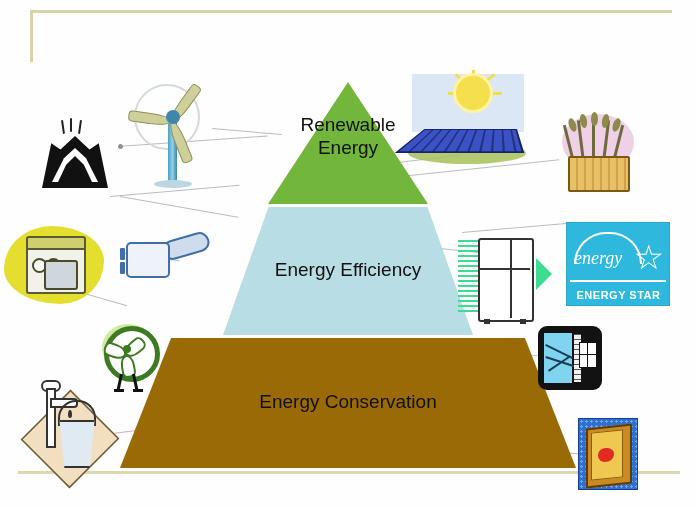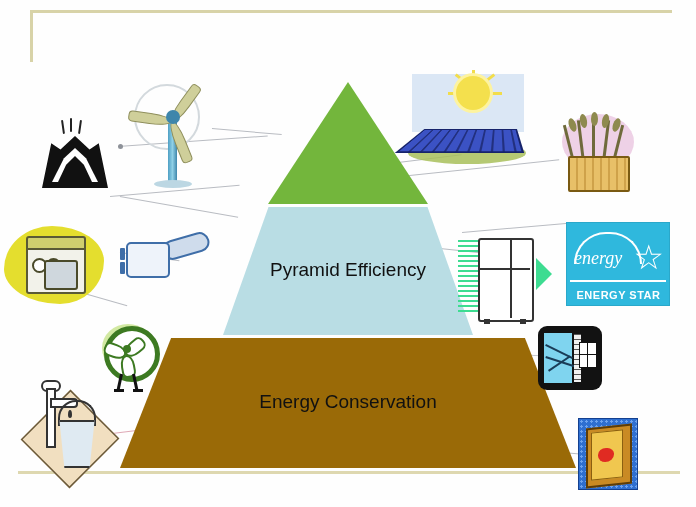--- a/index.html
+++ b/index.html
@@ -260,25 +260,29 @@
   <div class="conn conn-pink" style="left:104px;top:434px;width:90px;transform:rotate(-7deg);"></div>
   <div class="conn" style="left:540px;top:450px;width:60px;transform:rotate(5deg);"></div>
   <div class="conn" style="left:60px;top:286px;width:70px;transform:rotate(16deg);"></div>
   <div class="conn" style="left:120px;top:196px;width:120px;transform:rotate(10deg);"></div>
 
   <div class="pyramid">
 
     <div class="tier tier-top">
       <div class="shape"></div>
     </div>
+    <div class="tier-label label-top">
+      <div>Renewable</div>
+      <div>Energy</div>
+    </div>
 
     <div class="tier tier-mid">
       <div class="shape"></div>
     </div>
-    <div class="tier-label label-mid">Pyramid Efficiency</div>
+    <div class="tier-label label-mid">Energy Efficiency</div>
 
     <div class="tier tier-base">
       <div class="shape"></div>
     </div>
     <div class="tier-label label-base">Energy Conservation</div>
   </div>
 
   <div class="icon ico-volcano">
     <div class="volc-ring"></div>
     <div class="volc"></div>

